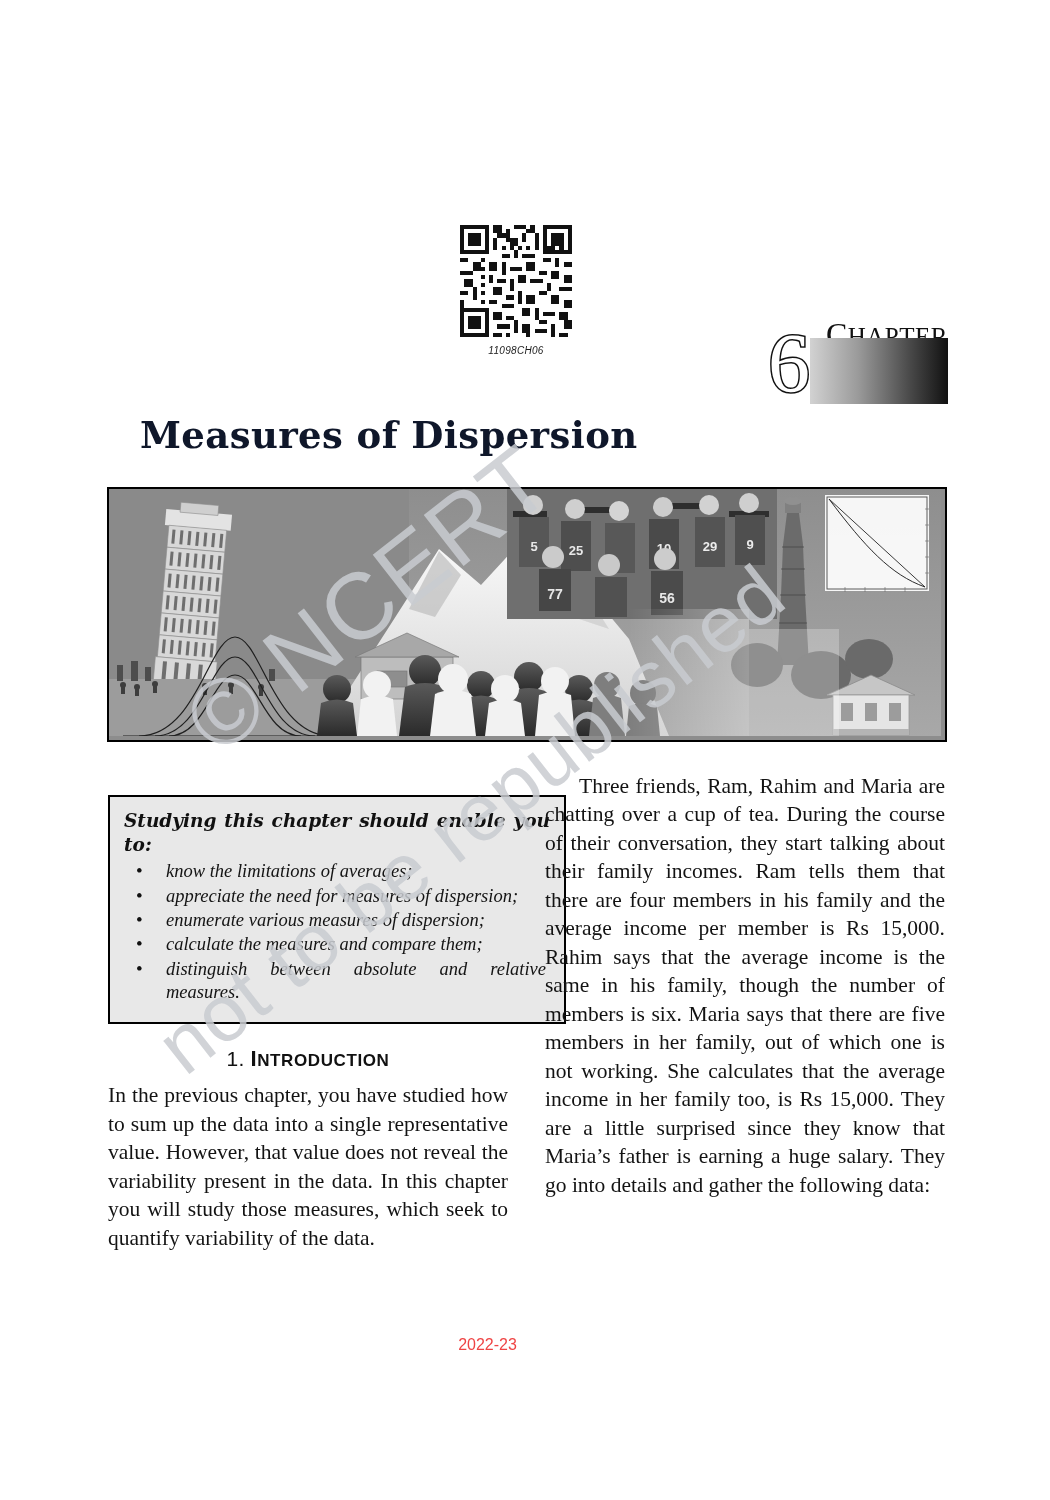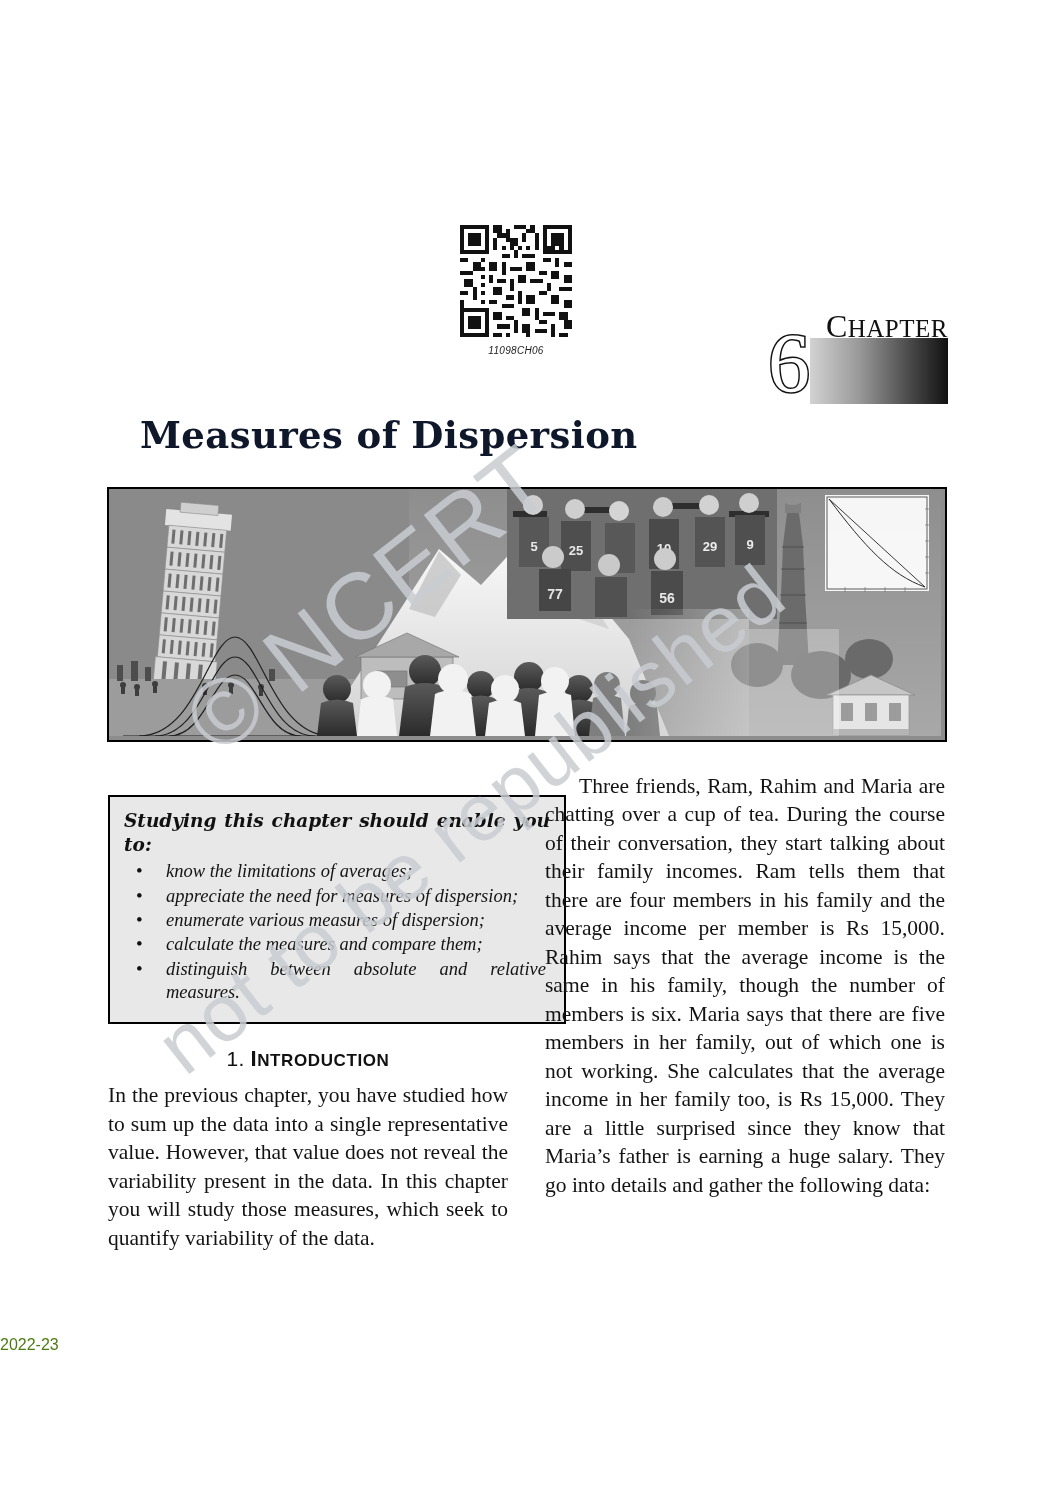--- a/index.html
+++ b/index.html
@@ -75,21 +75,21 @@
     position: absolute;
     right: 102px;
     top: 300px;
     z-index: 4;
     width: 180px;
     height: 108px;
   }
   #chapter-word {
     position: absolute;
     right: 0;
-    top: 8px;
+    top: 16px;
     font-family: "Liberation Serif", serif;
     font-size: 25px;
     letter-spacing: 0.5px;
     color: #111;
     white-space: nowrap;
     margin-left: 12px;
   }
   #chapter-word .cap {
     font-size: 32px;
   }
@@ -236,23 +236,24 @@
   .body-para.indent {
     text-indent: 34px;
   }
 
   
   #footer {
     position: absolute;
     left: 0;
     top: 1336px;
     width: 975px;
+    text-align: center;
     font-family: "Liberation Sans", sans-serif;
     font-size: 16px;
-    color: #4d7c0f;
+    color: #ef4444;
     z-index: 4;
   }
 </style>
 </head>
 <body>
 
 <div id="page">
 
   <div id="watermark">
     <div class="wm-line wm-1">© NCERT</div>

